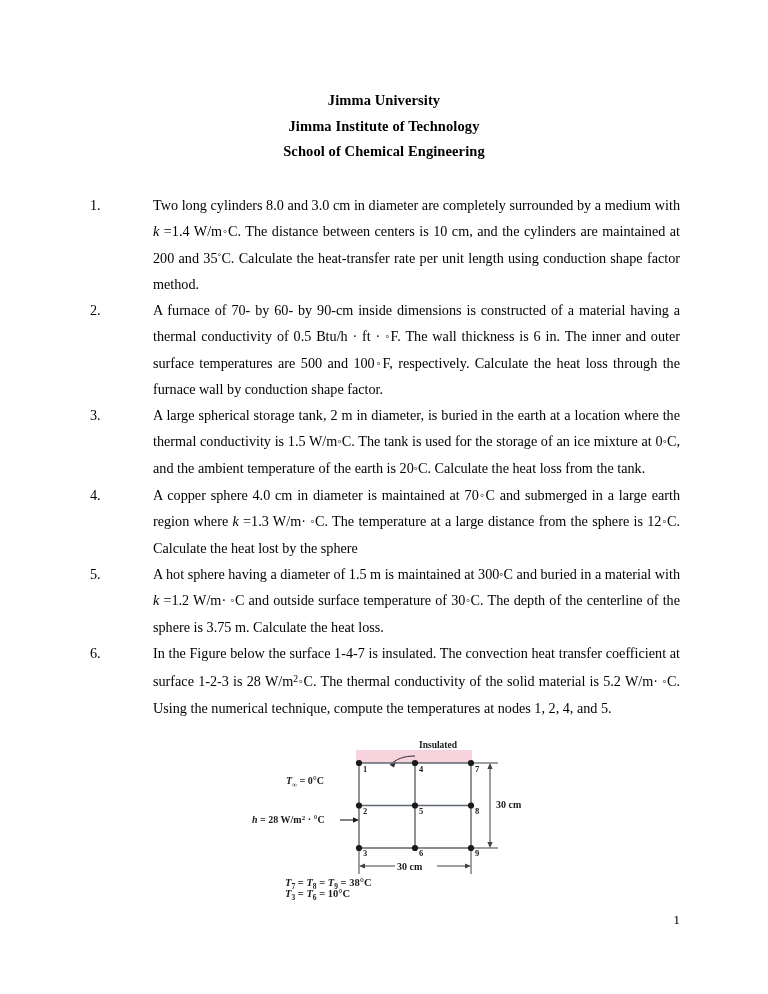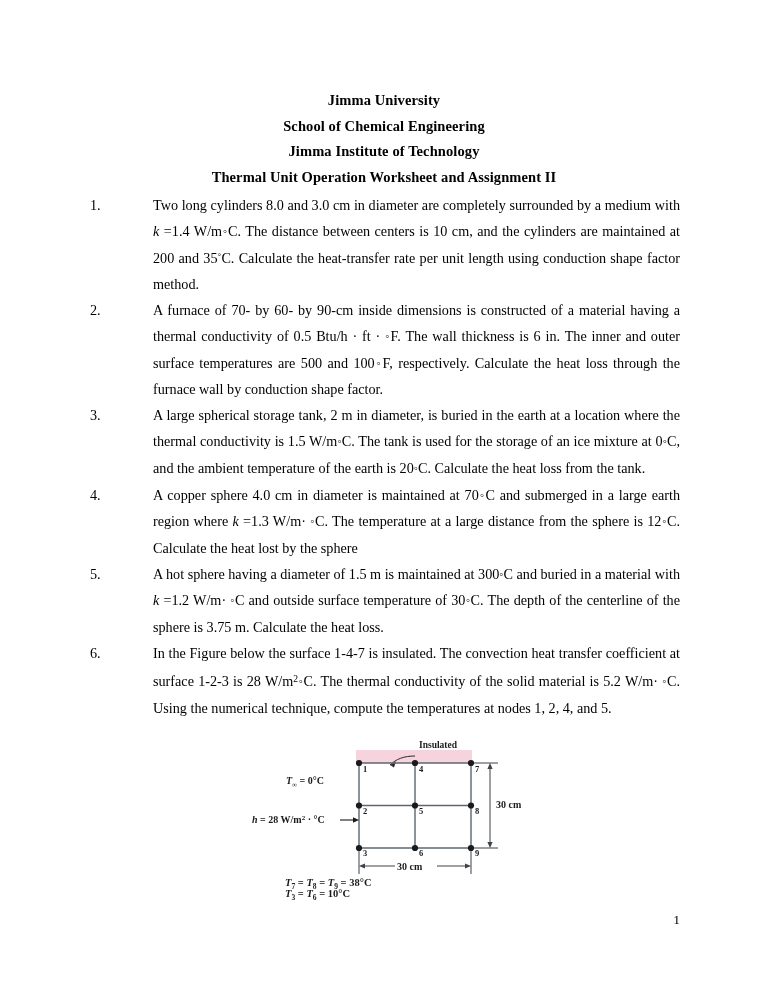--- a/index.html
+++ b/index.html
@@ -90,23 +90,22 @@
     font-size: 13.5px;
   }
 </style>
 </head>
 <body>
 
 <div class="page">
 
   <div class="title-block">
     <div class="title-line">Jimma University</div>
+    <div class="title-line">Jimma Institute of Technology</div>
     <div class="title-line">School of Chemical Engineering</div>
-    <div class="title-line">Jimma Institute of Technology</div>
-    <div class="title-line">Thermal Unit Operation Worksheet and Assignment II</div>
   </div>
 
   <div class="questions">
 
     <div class="q-item">
       <div class="q-num">1.</div>
       <div class="q-text"><span>Two long cylinders 8.0 and 3.0 cm in diameter are completely surrounded by a medium with </span><span class="ital">k</span><span> =1.4 W/m</span><span class="deg">◦</span><span>C. The distance between centers is 10 cm, and the cylinders are maintained at 200 and 35</span><span class="deg">˚</span><span>C. Calculate the heat-transfer rate per unit length using conduction shape factor method.</span></div>
     </div>
 
     <div class="q-item">

